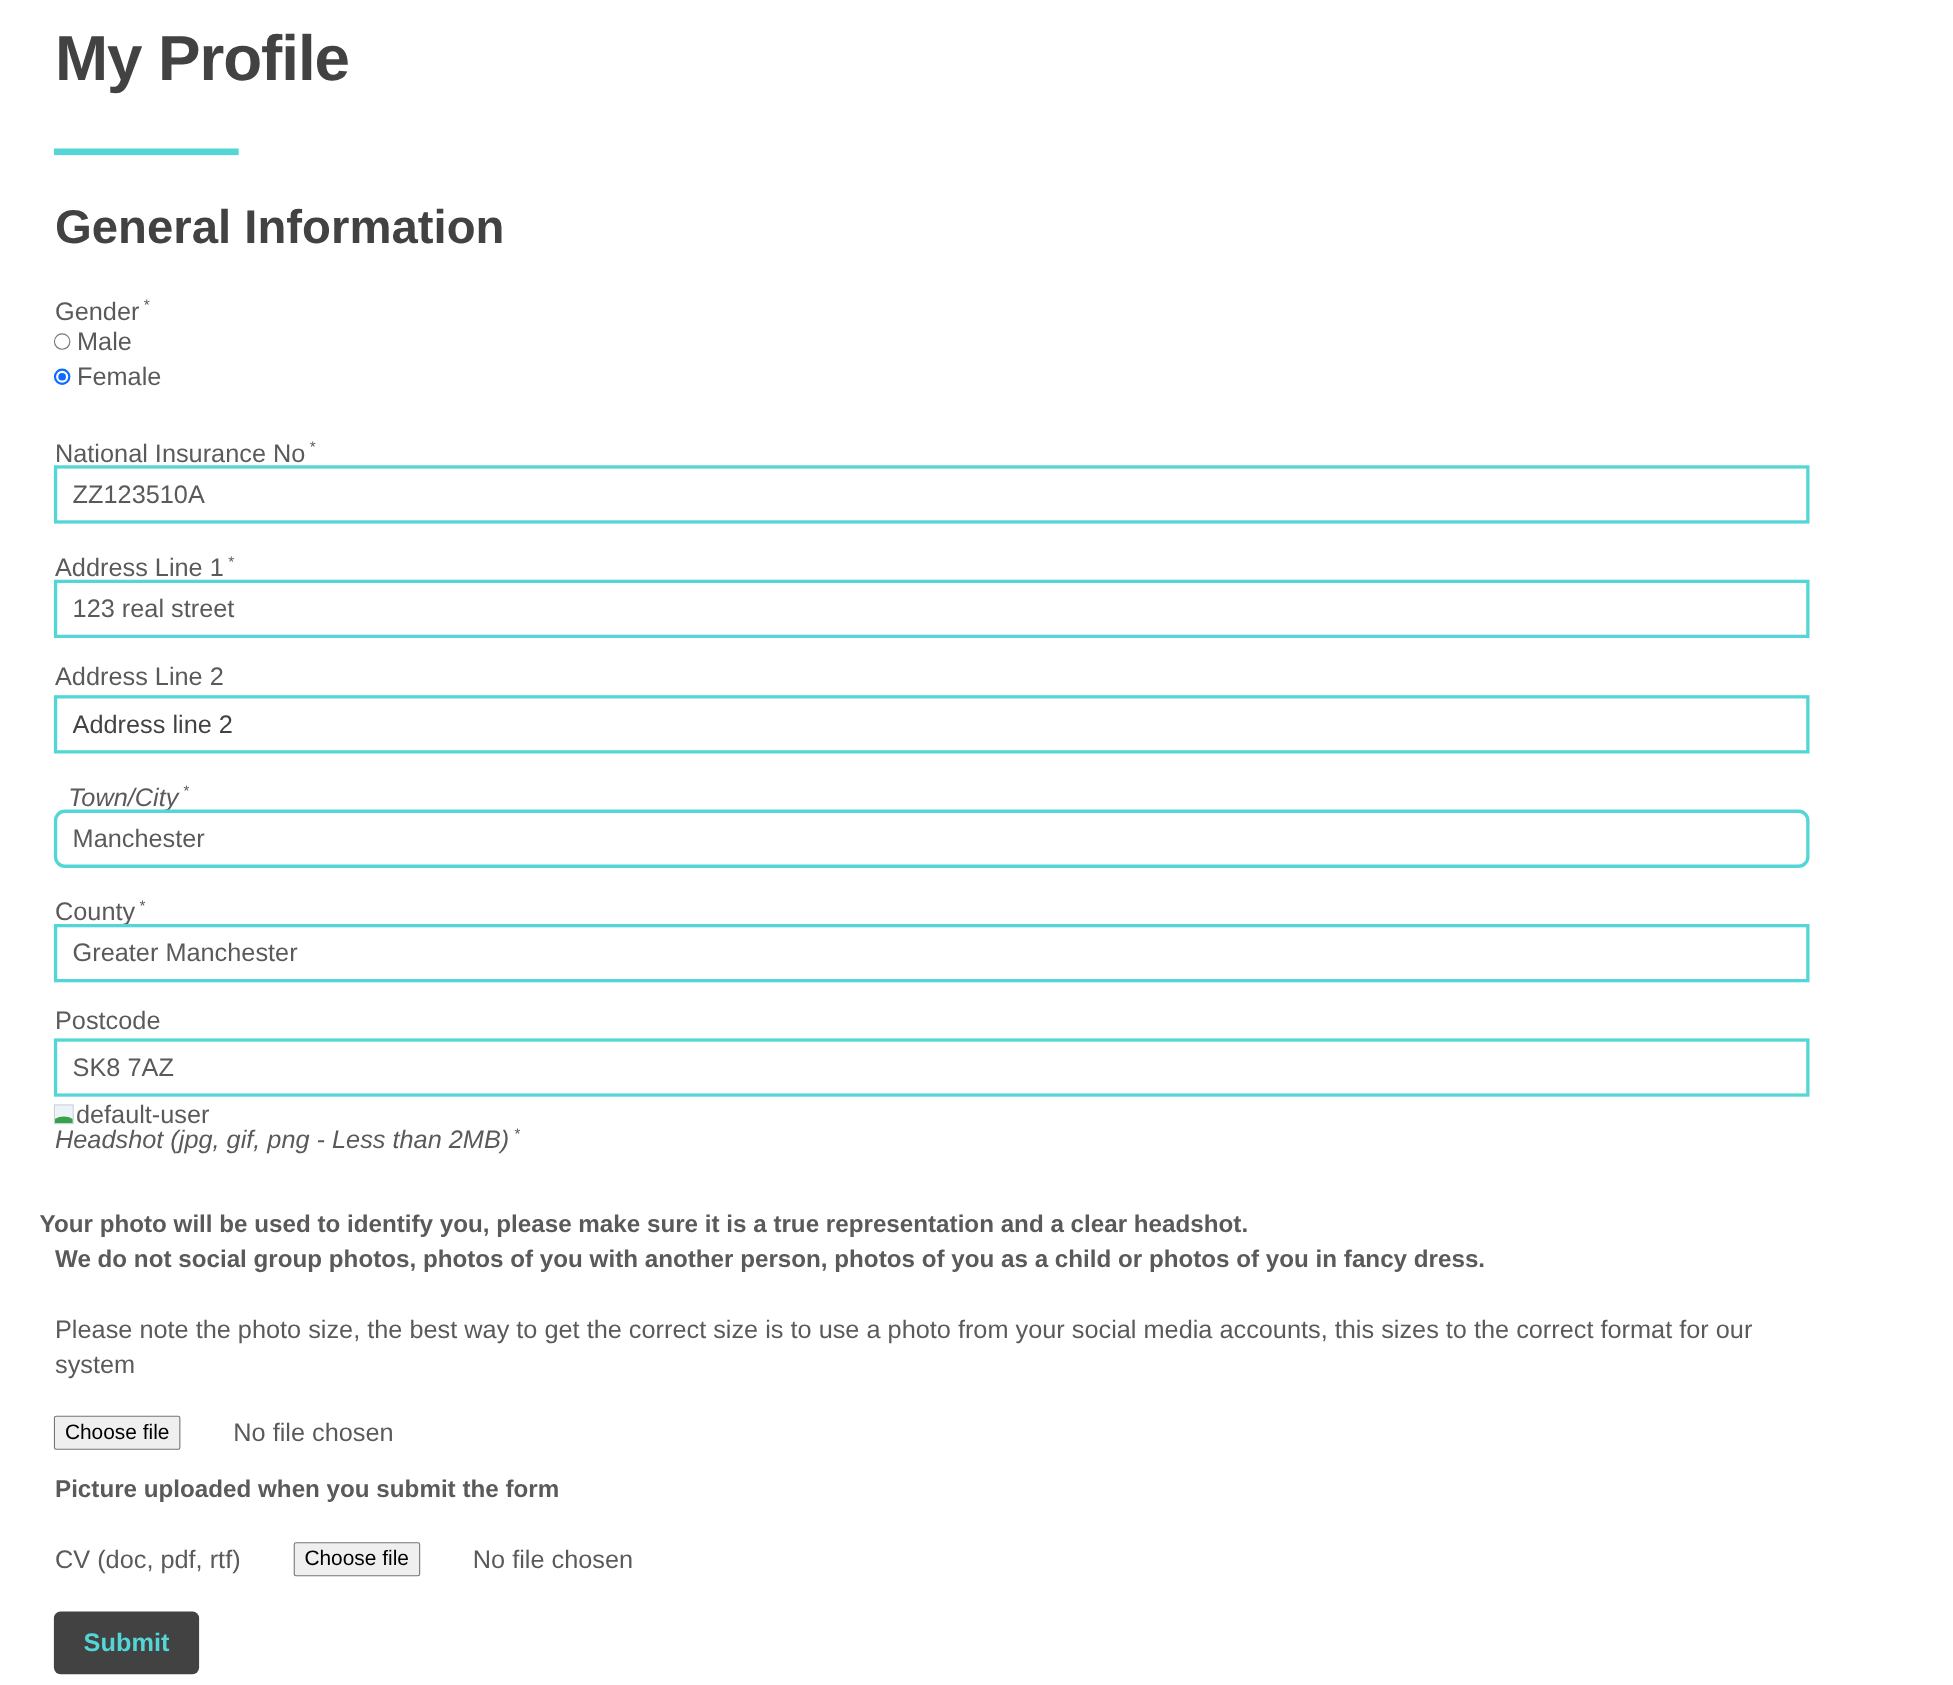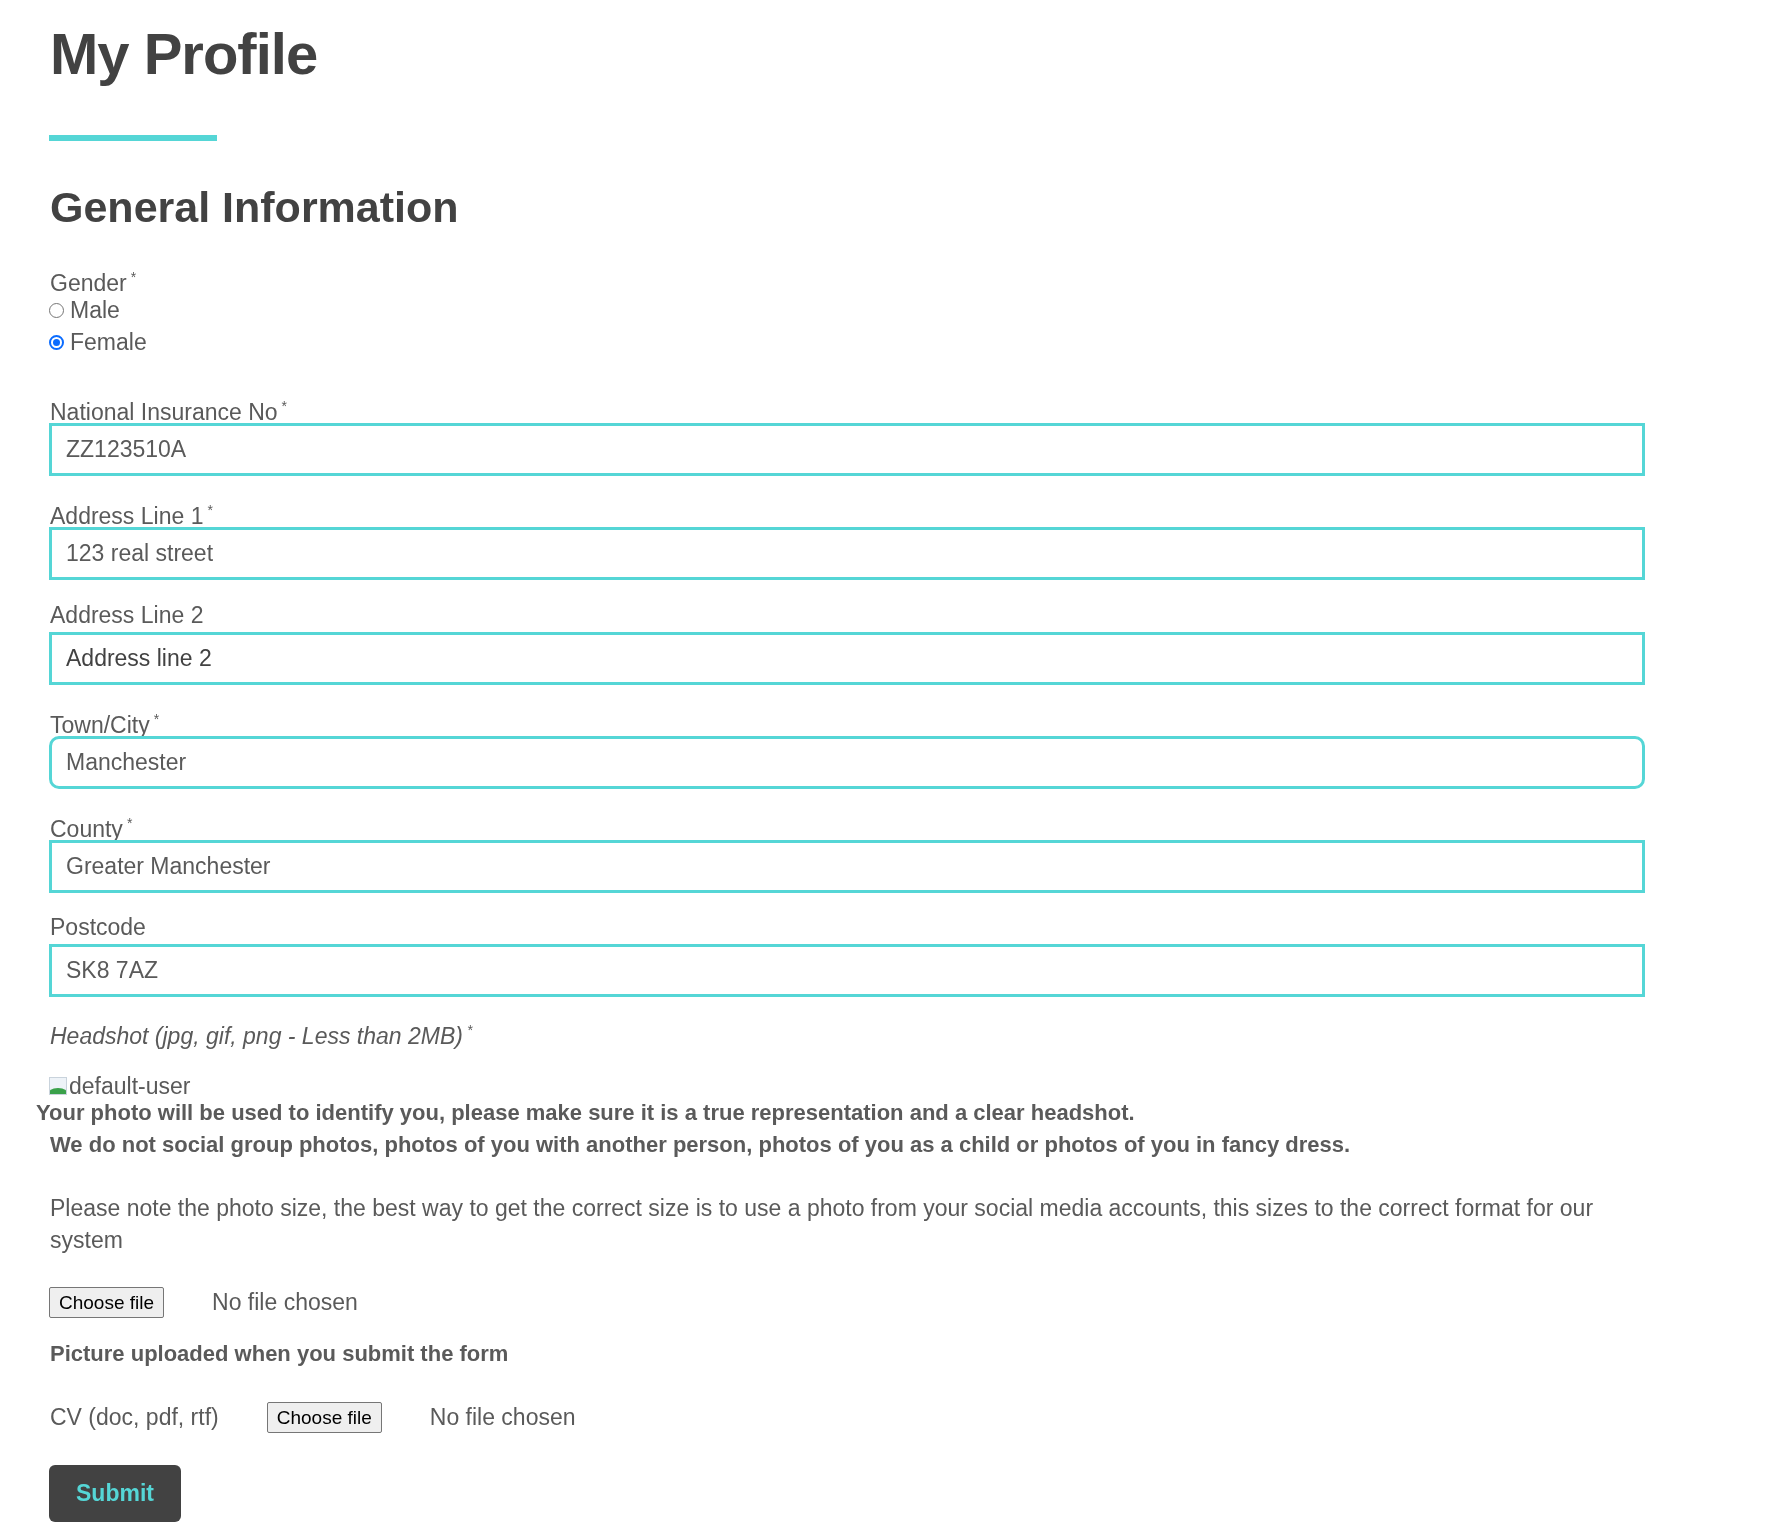--- a/index.html
+++ b/index.html
@@ -86,39 +86,39 @@
 <div class="abs label" style="left:50px; top:495px;">
   <span>Address Line 1</span><span class="req">*</span>
 </div>
 <input class="abs text-input" style="top: 527px;" type="text" value="123 real street">
 
 <div class="abs label" style="left:50px; top:600px;">
   <span>Address Line 2</span>
 </div>
 <input class="abs text-input" style="top: 632px;" type="text" placeholder="Address line 2">
 
-<div class="abs label" style="left:50px; top:704px;">
+<div class="abs label" style="left:62px; top:704px;font-style:italic;">
   <span>Town/City</span><span class="req">*</span>
 </div>
 <input class="abs text-input" style="top: 736px; border-radius: 10px;" type="text" value="Manchester">
 
 <div class="abs label" style="left:50px; top:808px;">
   <span>County</span><span class="req">*</span>
 </div>
 <input class="abs text-input" style="top: 840px;" type="text" value="Greater Manchester">
 
 <div class="abs label" style="left:50px; top:912px;">
   <span>Postcode</span>
 </div>
 <input class="abs text-input" style="top: 944px;" type="text" value="SK8 7AZ">
 
 <div class="abs label" style="left:50px; top:1015px;font-style:italic;">
   <span>Headshot (jpg, gif, png - Less than 2MB)</span><span class="req">*</span>
 </div>
-<div class="abs broken-img" style="left:49px; top:1071px;">
+<div class="abs broken-img" style="left:49px; top:998px;">
   <span class="img-icon"></span>
   <span>default-user</span>
 </div>
 
 <div class="abs bold-text" style="left:36px; top:1097px;">Your photo will be used to identify you, please make sure it is a true representation and a clear headshot.</div>
 <div class="abs bold-text" style="left:50px; top:1129px;">We do not social group photos, photos of you with another person, photos of you as a child or photos of you in fancy dress.</div>
 
 <div class="abs body-text" style="left:50px; top:1192px; width:1560px;">Please note the photo size, the best way to get the correct size is to use a photo from your social media accounts, this sizes to the correct format for our system</div>
 
 <div class="abs file-row" style="left:49px; top:1287px;">

